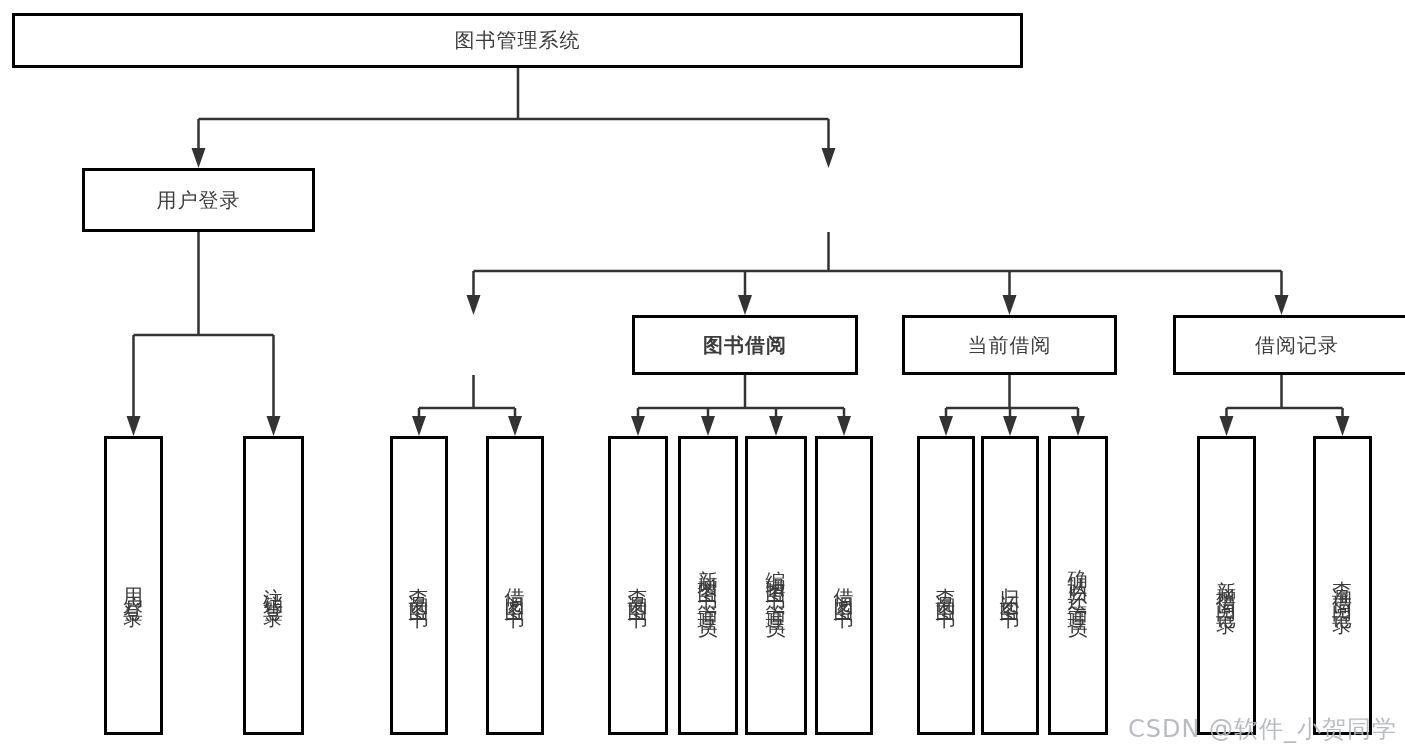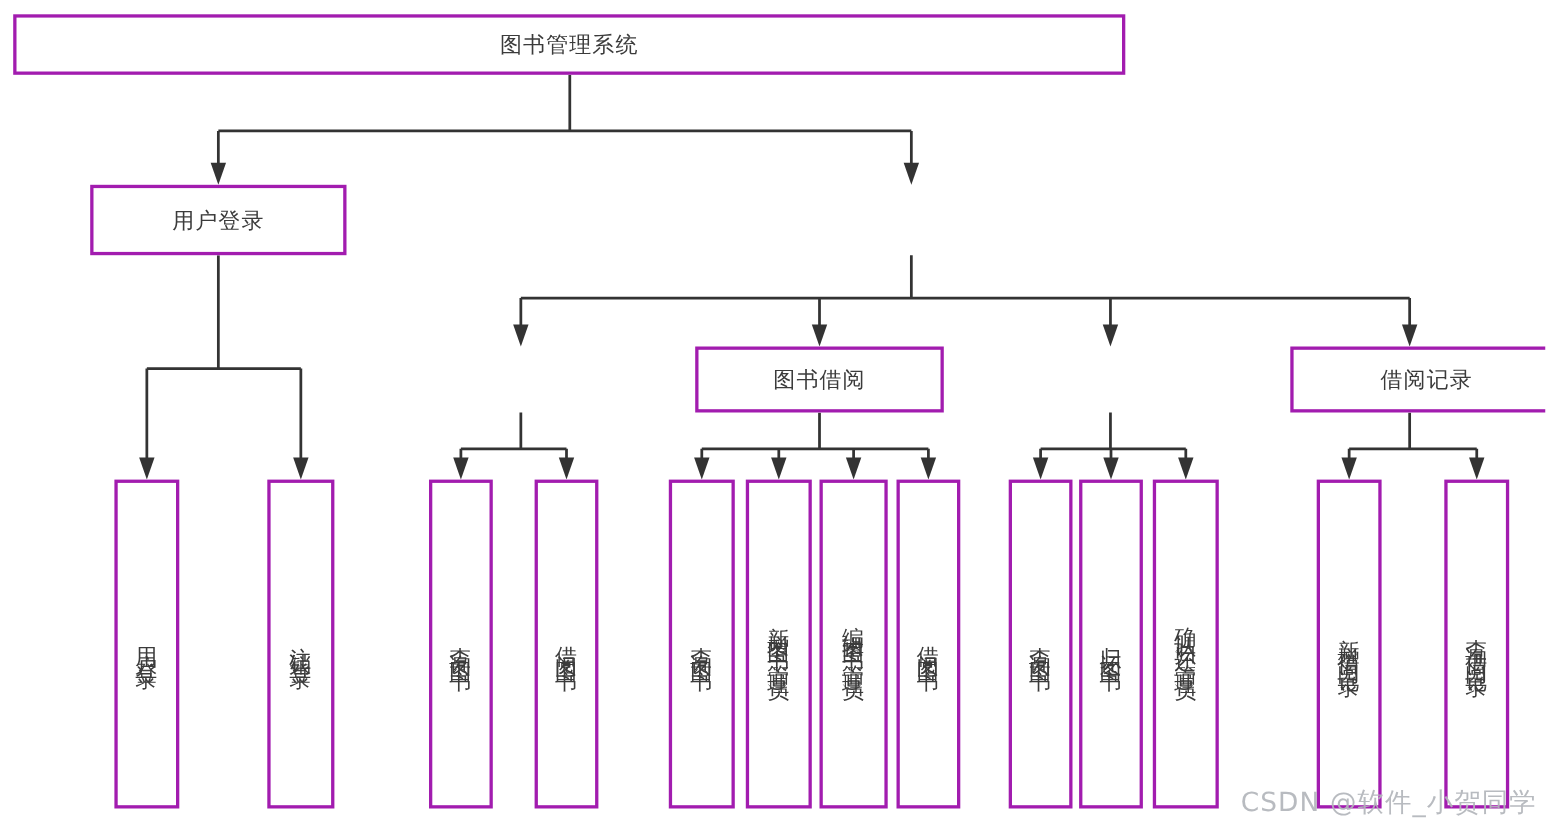--- a/index.html
+++ b/index.html
@@ -1,21 +1,21 @@
 <!DOCTYPE html>
 <html><head>
 <meta charset="utf-8">
 <style>
   html,body{margin:0;padding:0;background:#ffffff;}
   body{font-family:"DejaVu Sans","Liberation Sans",sans-serif;}
   #stage{position:relative;width:1405px;height:747px;background:#ffffff;overflow:hidden;}
   #connectors{position:absolute;left:0;top:0;width:1405px;height:747px;}
   .box{
     position:absolute;
-    border:3px solid #a21caf;
+    border:3px solid #000000;
     background:#ffffff;
     box-sizing:border-box;
     display:flex;
     align-items:center;
     justify-content:center;
     color:#3b3b3b;
   }
   .h-label{font-size:20px;letter-spacing:1px;white-space:nowrap;}
   .v-box .v-label{
     writing-mode:vertical-rl;
@@ -75,22 +75,25 @@
   </svg>
 
   <div class="box" style="left:12px;top:13px;width:1011px;height:55px;">
     <span class="h-label">图书管理系统</span>
   </div>
 
   <div class="box" style="left:82px;top:168px;width:233px;height:64px;">
     <span class="h-label">用户登录</span>
   </div>
 
-  <div class="box" style="left:632px;top:315px;width:226px;height:60px;">
+  <div class="box" style="left:632px;top:315px;width:226px;height:60px;font-weight:bold;">
     <span class="h-label">图书借阅</span>
+  </div>
+  <div class="box" style="left:902px;top:315px;width:215px;height:60px;">
+    <span class="h-label">当前借阅</span>
   </div>
   <div class="box" style="left:1173px;top:315px;width:248px;height:60px;">
     <span class="h-label">借阅记录</span>
   </div>
 
   <div class="box v-box" style="left:104px;top:436px;width:59px;height:299px;">
     <span class="v-label">用户登录</span>
   </div>
   <div class="box v-box" style="left:243px;top:436px;width:61px;height:299px;">
     <span class="v-label">注销登录</span>

